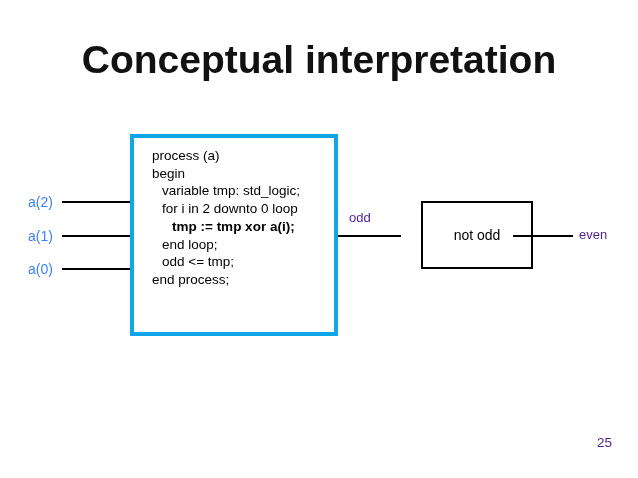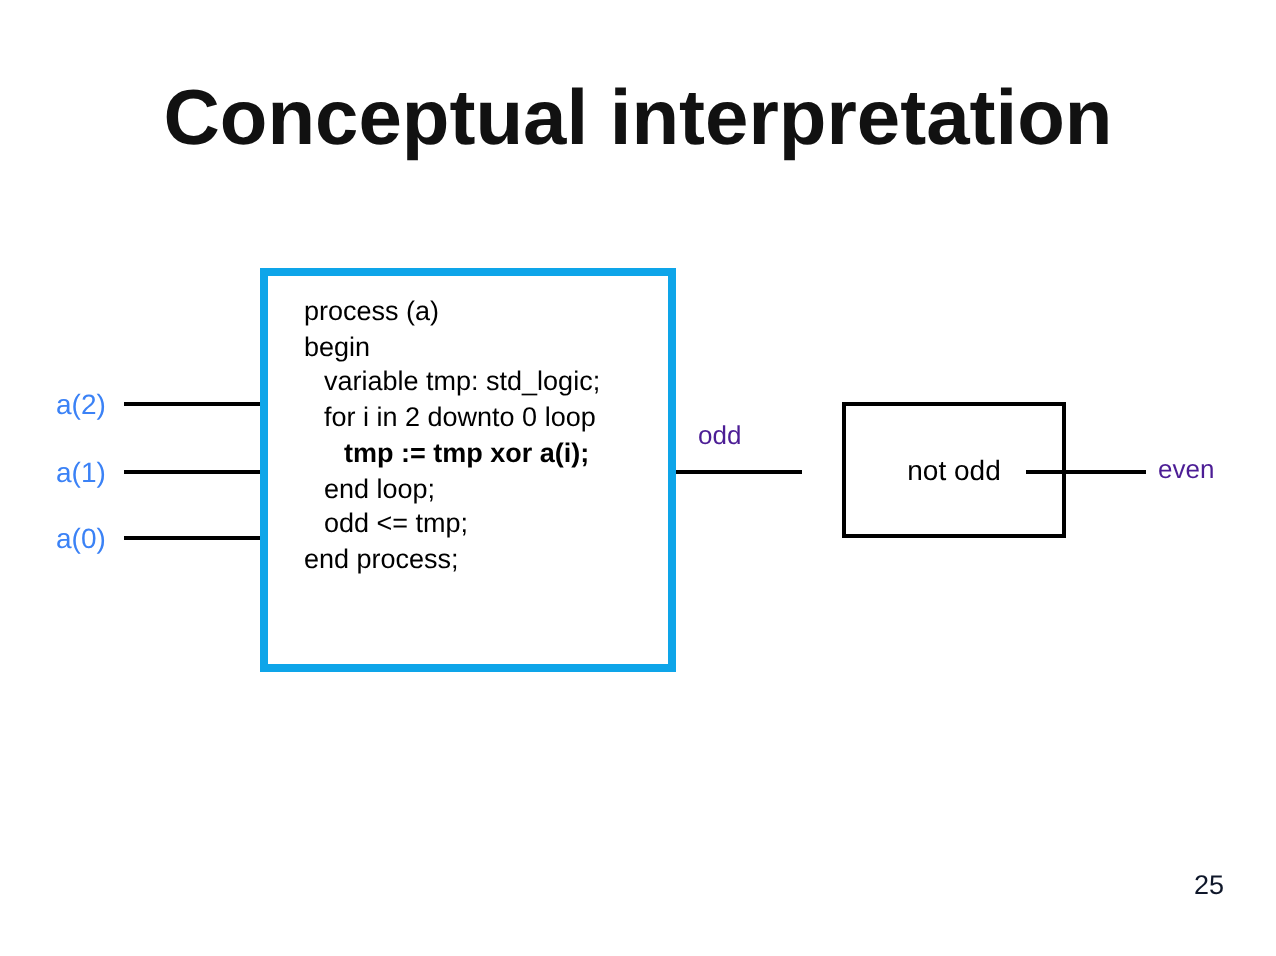--- a/index.html
+++ b/index.html
@@ -98,21 +98,21 @@
     margin-left: 20px;
   }
 
   .page-number {
     position: absolute;
     left: 560px;
     top: 435px;
     width: 52px;
     text-align: right;
     font-size: 13.5px;
-    color: #0f172a;
+    color: #4c1d95;
   }
 </style>
 </head>
 <body>
 
 <div class="slide">
 
   <div class="slide-title">Conceptual interpretation</div>
 
   <div class="input-label" style="top:193px;">a(2)</div>

